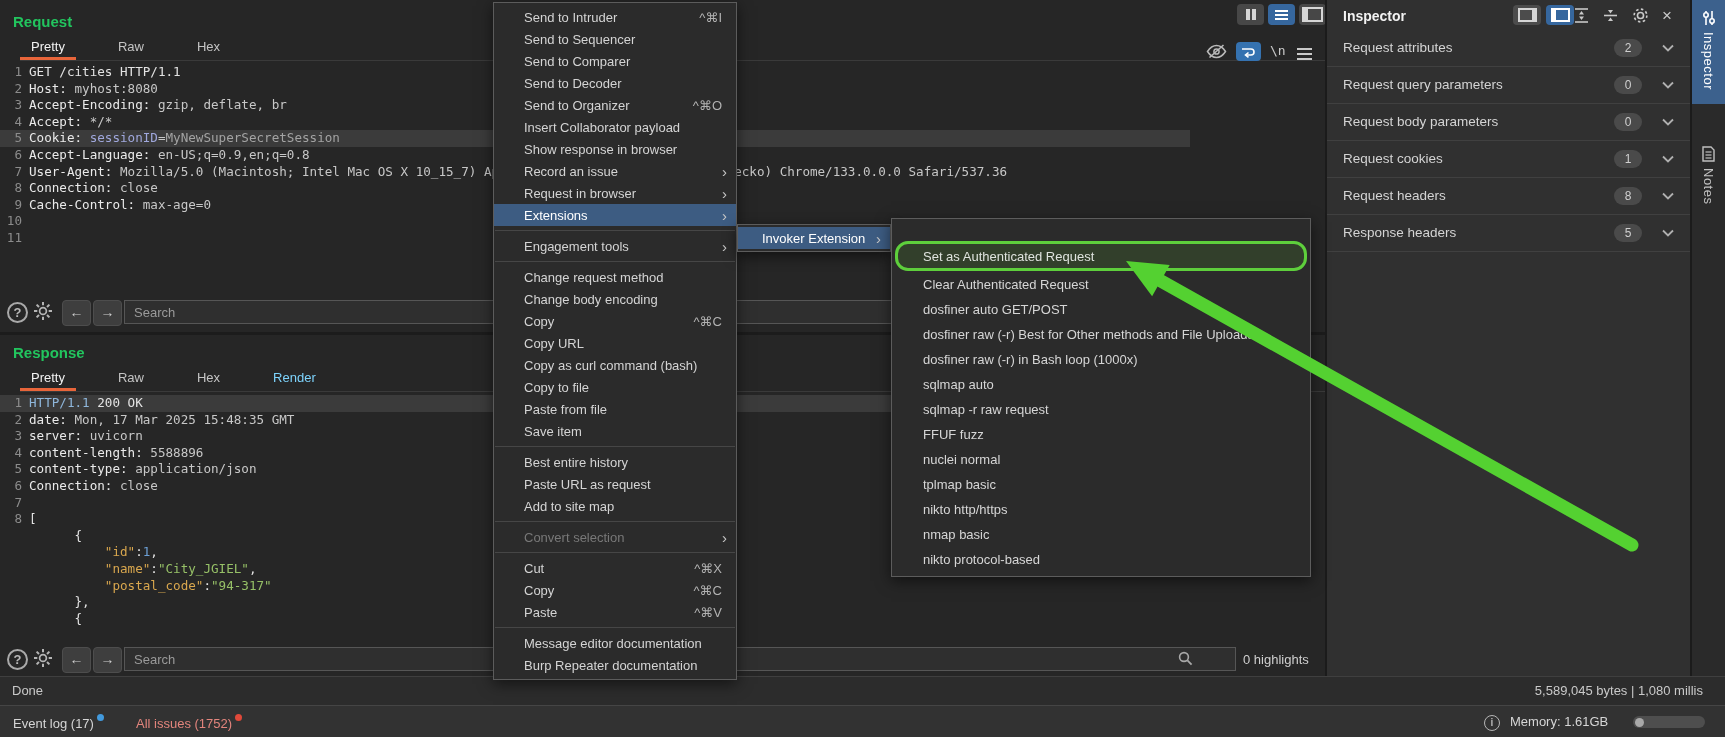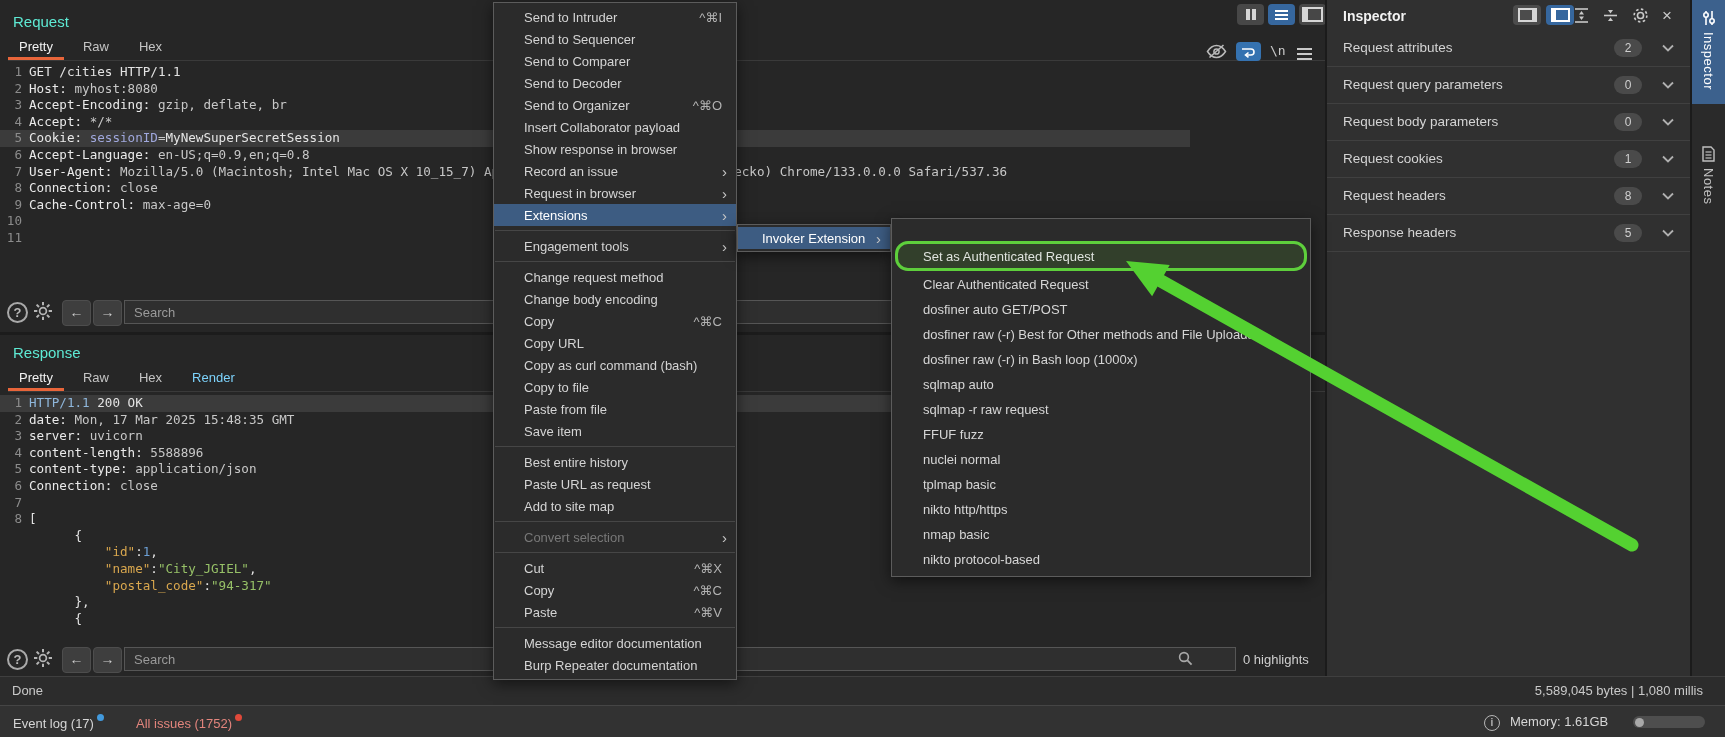--- a/index.html
+++ b/index.html
@@ -1,32 +1,32 @@
 <!DOCTYPE html>
 <html><head>
 <meta charset="utf-8">
 <style>
   html,body{margin:0;padding:0;background:#1e1e1e;}
   .app{position:relative;width:1725px;height:737px;overflow:hidden;background:#262626;
        font-family:"Liberation Sans",sans-serif;color:#d9d9d9;}
 
   
-  .pane-title{position:absolute;left:13px;font-size:15px;font-weight:normal;color:#5eead4;}
-  .tabs{position:absolute;left:8px;right:0;height:24px;border-bottom:1px solid #3a3a3a;display:flex;}
+  .pane-title{position:absolute;left:13px;font-size:15px;font-weight:bold;color:#22c55e;}
+  .tabs{position:absolute;left:20px;right:0;height:24px;border-bottom:1px solid #3a3a3a;display:flex;gap:23px;}
   .tab{padding:3px 11px 4px 11px;font-size:13px;color:#c4c4c4;border-bottom:3px solid transparent;margin-right:8px;}
   .tab.active{color:#f2f2f2;border-bottom-color:#e8653a;}
   .tab.disabled{color:#7dd3fc;}
 
   .code{position:absolute;left:0;right:135px;font-family:"DejaVu Sans Mono",monospace;
         font-size:12.6px;line-height:16.6px;white-space:pre;}
   .code-line{display:flex;height:16.6px;}
   .code-line.hl{background:#3b3b3b;}
   .gutter{width:22px;text-align:right;padding-right:7px;color:#8c8c8c;flex:none;}
   .seg-p{color:#e3e3e3;} .seg-n{color:#eaeaea;} .seg-v{color:#c7c7c7;}
-  .seg-ck{color:#a0a8dd;} .seg-cv{color:#e5e5e5;} .seg-http{color:#8fb7dc;}
+  .seg-ck{color:#a0a8dd;} .seg-cv{color:#a3a3a3;} .seg-http{color:#8fb7dc;}
   .seg-key{color:#d9a74e;} .seg-num{color:#6c9fd4;} .seg-str{color:#96c067;}
 
   
   .searchbar{position:absolute;left:0;height:28px;}
   .round-icon{position:absolute;top:3px;width:17px;height:17px;border:2px solid #a9a9a9;border-radius:50%;
               color:#b9b9b9;font-size:13px;font-weight:bold;text-align:center;line-height:17px;}
   .nav-btn{position:absolute;top:1px;width:27px;height:24px;background:#3e3e3e;border:1px solid #4d4d4d;
            border-radius:4px;color:#cfcfcf;font-size:14px;text-align:center;line-height:23px;}
   .search-input{position:absolute;left:124px;top:1px;width:1075px;height:22px;background:#2f2f2f;
                 border:1px solid #565656;color:#dadada;font-size:13px;padding:0 26px 0 9px;}

